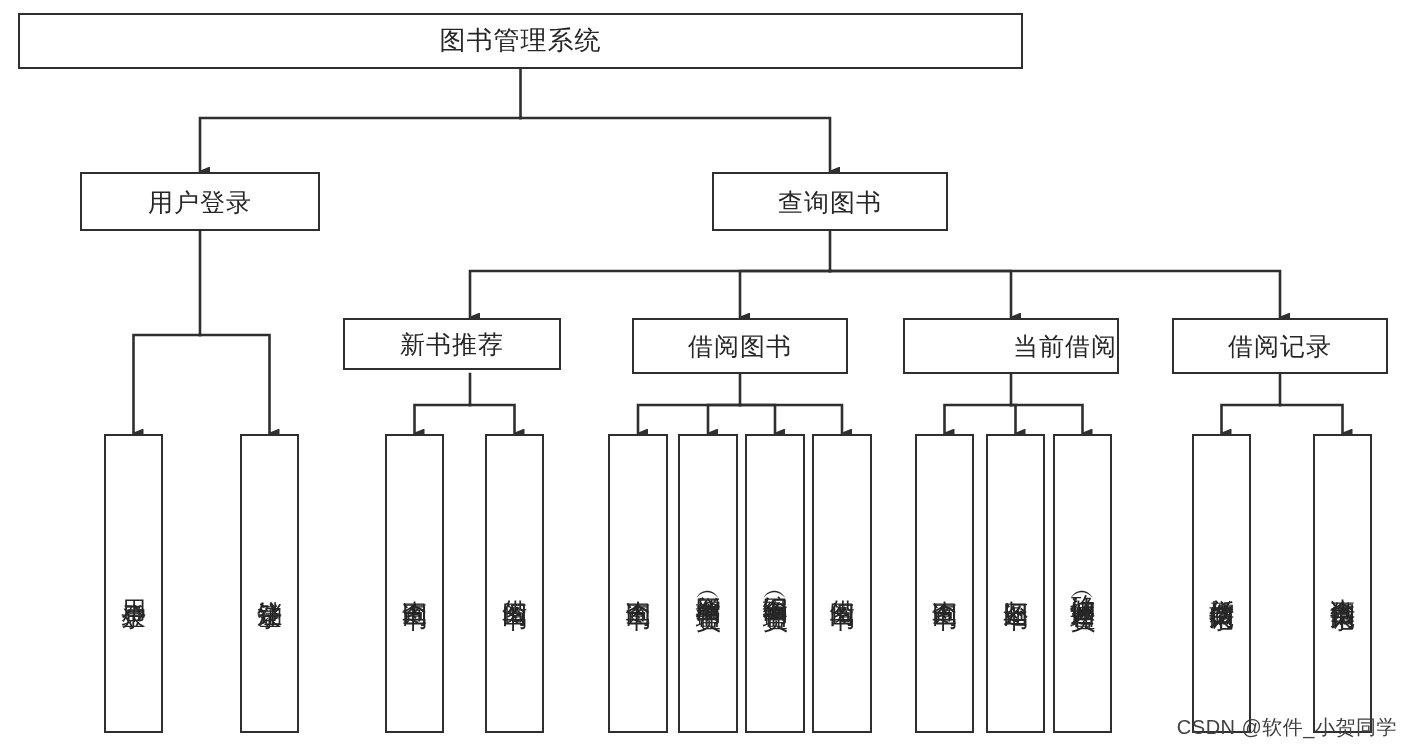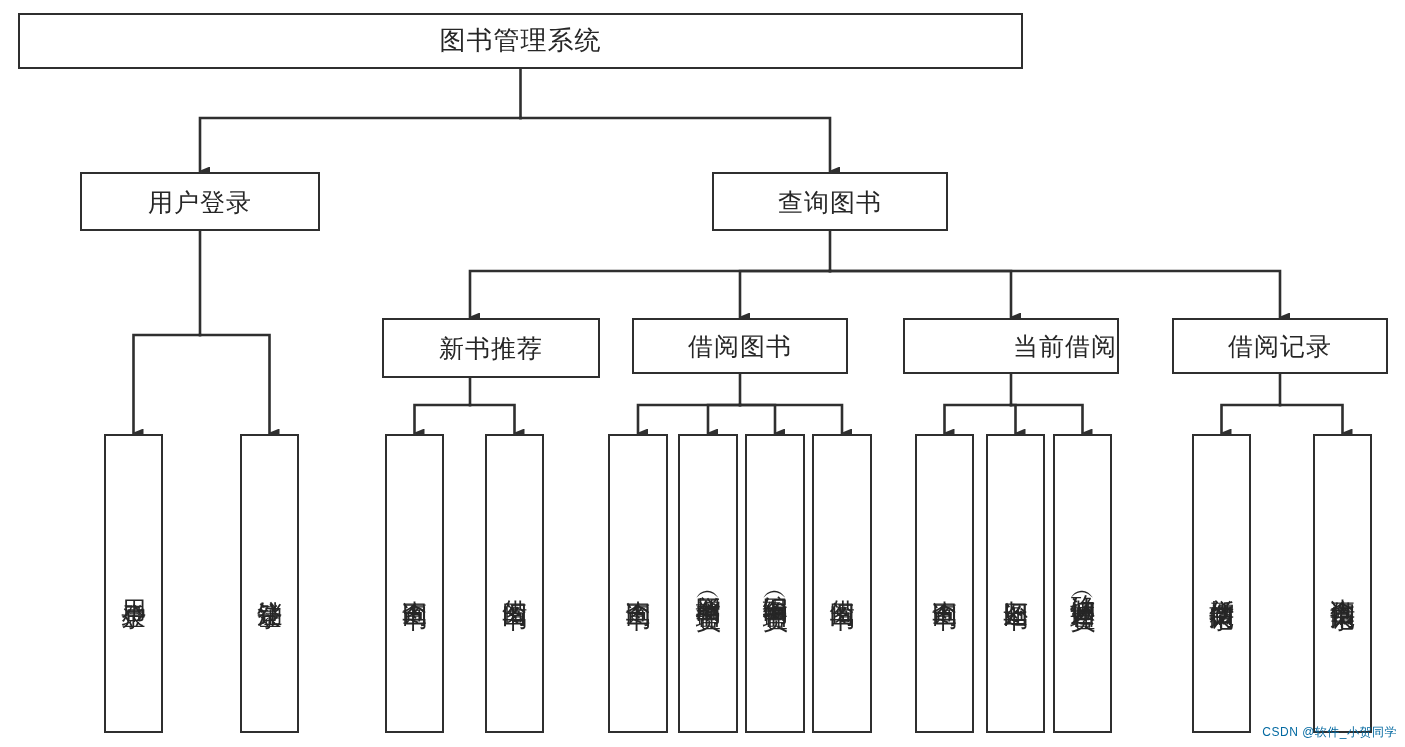--- a/index.html
+++ b/index.html
@@ -53,22 +53,22 @@
     white-space: nowrap;
     display: block;
   }
   .node.root {
     font-size: 26px;
   }
   .watermark {
     position: absolute;
     right: 8px;
     bottom: 6px;
-    font-size: 12px;
-    color: #0369a1;
+    font-size: 20px;
+    color: #404040;
     letter-spacing: 0.5px;
     white-space: nowrap;
   }
 </style>
 </head>
 <body>
 
 <div id="canvas">
 
   <svg id="wires" viewBox="0 0 1405 747" width="1405" height="747" xmlns="http://www.w3.org/2000/svg">
@@ -110,21 +110,21 @@
   <div id="node-layer">
       <div class="node horiz root" style="left: 18px; top: 13px; width: 1005px; height: 56px;">
         <span>图书管理系统</span>
       </div>
       <div class="node horiz" style="left: 80px; top: 172px; width: 240px; height: 59px;">
         <span>用户登录</span>
       </div>
       <div class="node horiz" style="left: 712px; top: 172px; width: 236px; height: 59px;">
         <span>查询图书</span>
       </div>
-      <div class="node horiz" style="left: 382px; top: 318px; width: 218px; height: 60px;">
+      <div class="node horiz" style="left: 343px; top: 318px; width: 218px; height: 52px;">
         <span>新书推荐</span>
       </div>
       <div class="node horiz" style="left: 632px; top: 318px; width: 216px; height: 56px;">
         <span>借阅图书</span>
       </div>
       <div class="node horiz" style="left: 903px; top: 318px; width: 216px; height: 56px; justify-content: flex-end;">
         <span>当前借阅</span>
       </div>
       <div class="node horiz" style="left: 1172px; top: 318px; width: 216px; height: 56px;">
         <span>借阅记录</span>

